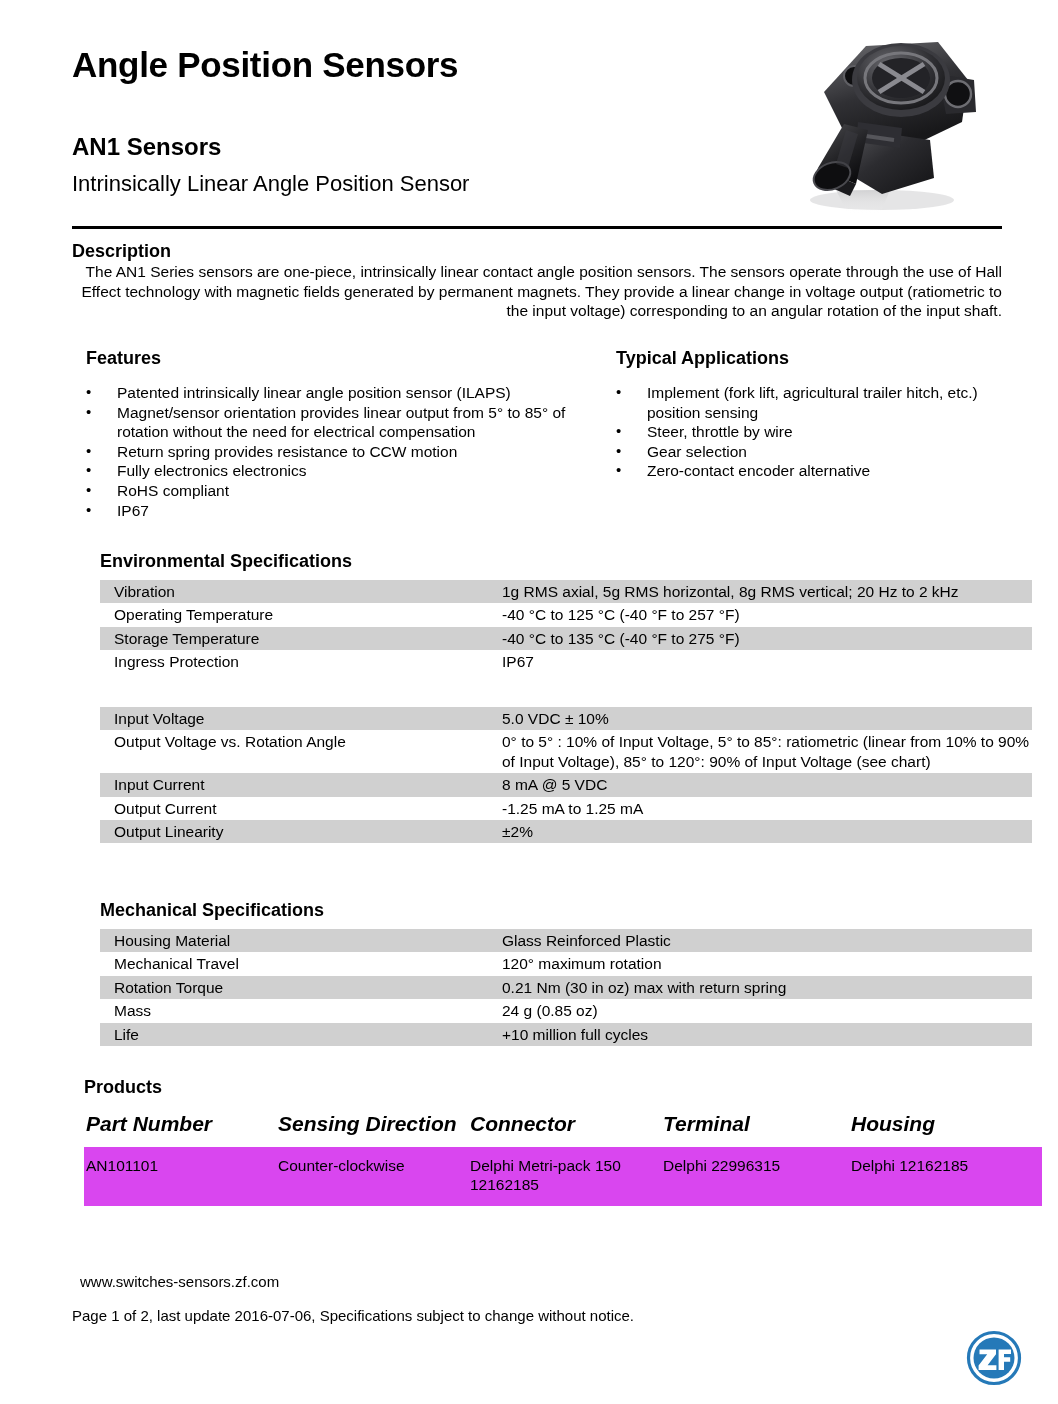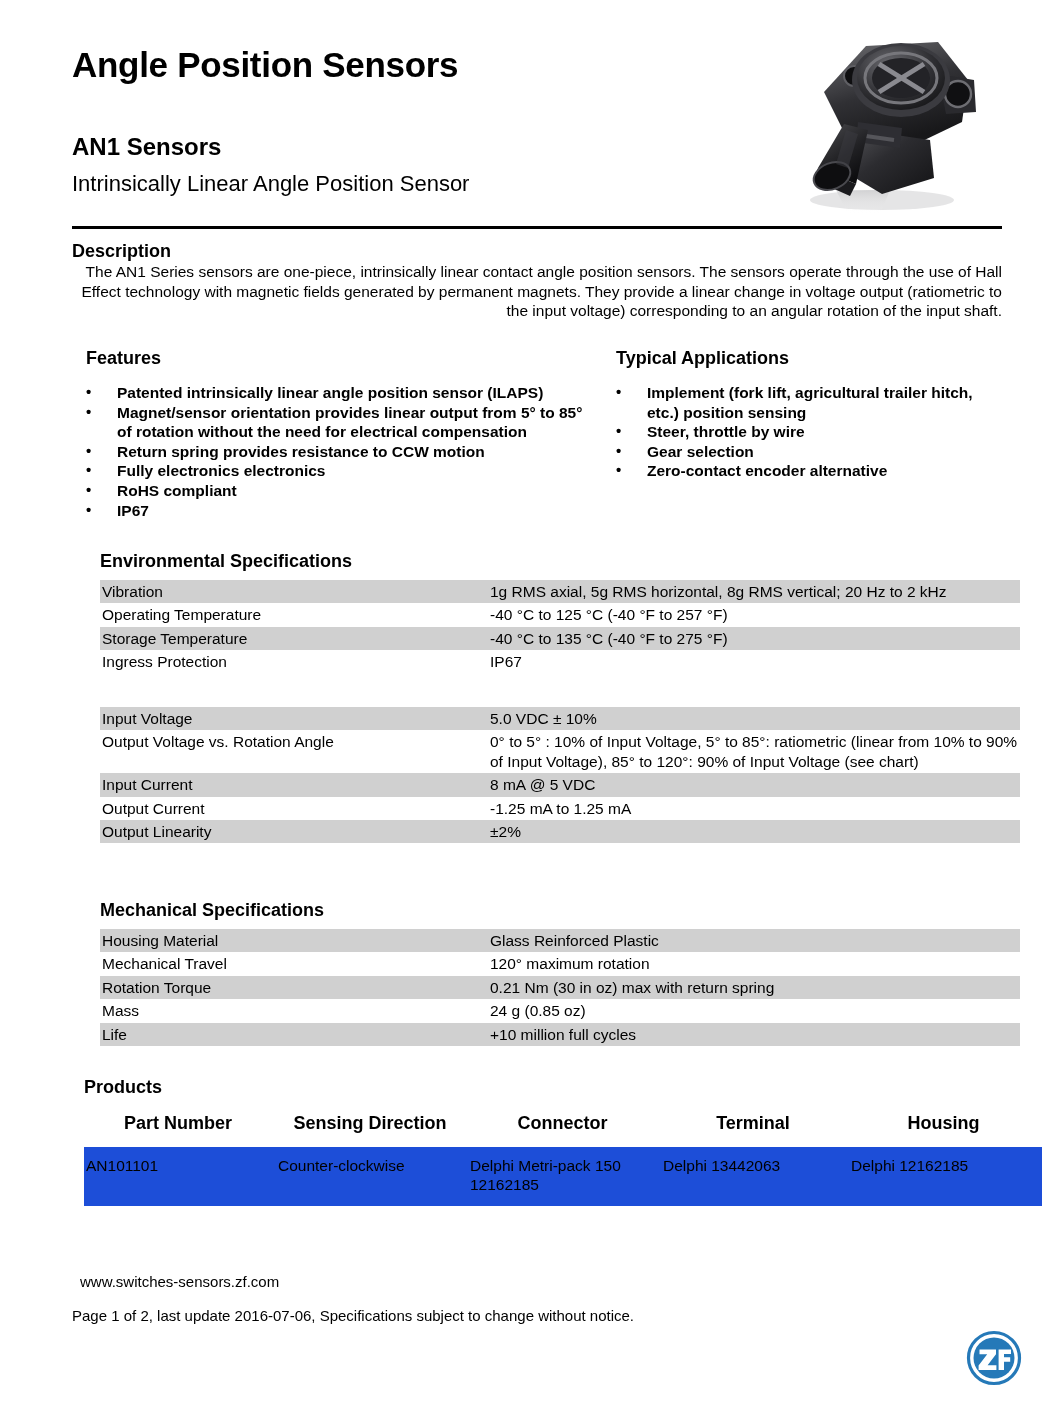--- a/index.html
+++ b/index.html
@@ -110,21 +110,20 @@
     list-style: none;
     margin: 0;
     padding: 0;
   }
   ul.bullets li {
     position: relative;
     padding-left: 31px;
     font-size: 15.5px;
     line-height: 19.6px;
     margin-bottom: 0px;
-    font-weight: bold;
   }
   ul.bullets li::before {
     content: "\2022";
     position: absolute;
     left: 0;
     top: -1px;
     font-size: 15px;
   }
 
   
@@ -139,51 +138,52 @@
     width: 918px;
     border-collapse: collapse;
     table-layout: fixed;
   }
   table.spec td {
     font-size: 15.5px;
     line-height: 19.4px;
     padding: 2px 0 2px 0;
     vertical-align: top;
   }
-  table.spec td.k { width: 388px; padding-left: 2px; }
+  table.spec td.k { width: 388px; padding-left: 14px; }
   table.spec td.v { width: 530px; }
   table.spec tr.shade td { background: #d0d0d0; }
 
   
   .prod-sec { position: absolute; left: 84px; top: 1076px; width: 918px; }
   .prod-h {
     font-size: 18px;
     font-weight: bold;
     line-height: 22px;
     margin: 0 0 16px 0;
   }
   table.prod {
     width: 918px;
     border-collapse: collapse;
     table-layout: fixed;
   }
   table.prod th {
-    font-size: 18px;
-    font-weight: bold;
-    text-align: center;
+    font-size: 21px;
+    font-weight: bold;
+    text-align: left;
     line-height: 19px;
     padding: 0 6px 14px 2px;
     vertical-align: top;
+    font-style: italic;
   }
   table.prod td {
     font-size: 15.5px;
     line-height: 19.4px;
     padding: 9px 6px 11px 2px;
     vertical-align: top;
-    background: #1d4ed8;
+    background: #d946ef;
   }
   .cw1 { width: 184px; }
   .cw2 { width: 184px; }
   .cw3 { width: 185px; }
   .cw4 { width: 180px; }
   .cw5 { width: 185px; }
 
   
   .foot-url {
     position: absolute;
@@ -396,21 +396,21 @@
           <th class="cw3">Connector</th>
           <th class="cw4">Terminal</th>
           <th class="cw5">Housing</th>
         </tr>
       </thead>
       <tbody>
         <tr>
           <td class="cw1">AN101101</td>
           <td class="cw2">Counter-clockwise</td>
           <td class="cw3">Delphi Metri-pack 150 12162185</td>
-          <td class="cw4">Delphi 13442063</td>
+          <td class="cw4">Delphi 22996315</td>
           <td class="cw5">Delphi 12162185</td>
         </tr>
       </tbody>
     </table>
   </div>
 
   <div class="foot-url">www.switches-sensors.zf.com</div>
   <div class="foot-note">Page 1 of 2, last update 2016-07-06, Specifications subject to change without notice.</div>
 
   <div class="zf-logo">

